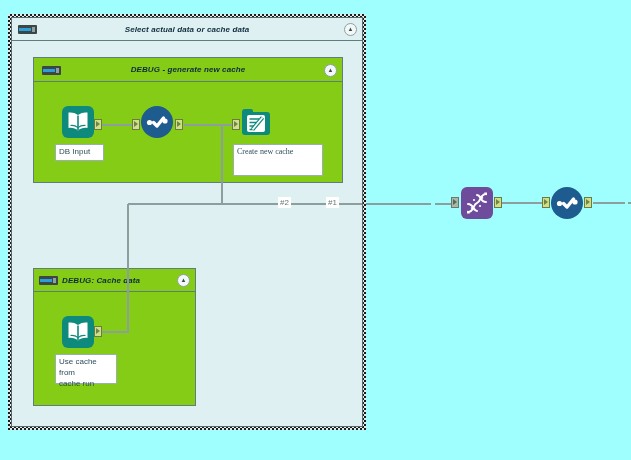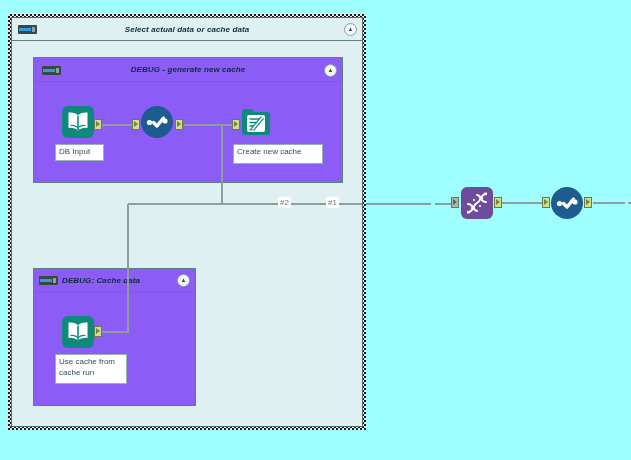--- a/index.html
+++ b/index.html
@@ -13,21 +13,21 @@
     position:absolute; padding:3px;
     background: repeating-conic-gradient(#1c1c1c 0% 25%, #e8e8e8 25% 50%) 0 0 / 4px 4px;
     z-index:1;
   }
   .box {
     position:relative; width:100%; height:100%;
     background:#DEF0F1; border:1px solid #4F6F6F;
   }
   .box.green { background:#8FEE8F; border-color:#3E5E4A; }
   .plainbox {
-    position:absolute; background:#8b5cf6; border:1px solid #5F7D7D; z-index:1;
+    position:absolute; background:#84cc16; border:1px solid #5F7D7D; z-index:1;
   }
   .chead {
     position:relative; width:100%; border-bottom:1px solid #5F7D7D;
     display:flex; align-items:center;font-style:italic;
   }
   .ctitle {
     flex:1; text-align:center; font-size:8px; font-weight:bold; color:#0E2C3C;
     letter-spacing:0.1px;
   }
   .ctitle.left { text-align:left; }
@@ -158,31 +158,31 @@
 
   <div class="node" style="left:240px; top:106px;">
     <svg width="32" height="32" viewBox="0 0 32 32">
       <path d="M2 6 Q2 3 5 3 L11 3 Q13 3 13 5 L13 6 L27 6 Q30 6 30 9 L30 26 Q30 29 27 29 L5 29 Q2 29 2 26 Z" fill="#0E8A7C"></path>
       <rect x="7" y="9" width="18" height="17" rx="2" fill="#FFFFFF"></rect>
       <path d="M9.5 13 L19 13 M9.5 16.5 L17 16.5 M9.5 20 L15 20 M9.5 23.5 L14 23.5" stroke="#0E8A7C" stroke-width="1.7"></path>
       <path d="M12.5 23.5 L22.5 11.5" stroke="#0E8A7C" stroke-width="4.2"></path>
       <path d="M12.5 23.5 L22.5 11.5" stroke="#FFFFFF" stroke-width="1.8"></path>
     </svg>
   </div>
-  <div class="nlabel" style="left:233px; top:144px; width:90px; height:20px;">Create new cache</div>
+  <div class="nlabel" style="left:233px; top:144px; width:90px; height:32px;font-family:Liberation Serif, serif;">Create new cache</div>
 
   <div class="node" style="left:62px; top:316px;">
     <svg width="32" height="32" viewBox="0 0 32 32">
       <rect x="0" y="0" width="32" height="32" rx="6" fill="#0E8A7C"></rect>
       <path d="M16 9 C13 6.6 9 6 6.5 6.6 L6.5 22 C9.5 21.4 13.5 22 16 24.6 C18.5 22 22.5 21.4 25.5 22 L25.5 6.6 C23 6 19 6.6 16 9 Z" fill="#FFFFFF"></path>
       <path d="M16 9.5 L16 24" stroke="#0E8A7C" stroke-width="1.6"></path>
       <path d="M8.5 19.5 C11 19.2 13.8 19.8 16 21.6 C18.2 19.8 21 19.2 23.5 19.5" stroke="#0E8A7C" stroke-width="1.2" fill="none"></path>
     </svg>
   </div>
-  <div class="nlabel" style="left:55px; top:354px; width:72px; height:30px;">
+  <div class="nlabel" style="left:55px; top:354px; width:62px; height:30px;">
     <div>Use cache from</div>
     <div>cache run</div>
   </div>
 
   <div class="node" style="left:461px; top:187px;">
     <svg width="32" height="32" viewBox="0 0 32 32">
       <rect x="0" y="0" width="32" height="32" rx="6" fill="#6F4B9B"></rect>
       <path d="M7 25 C13 25 12 17 16 16 C20 15 19 7 25 7" stroke="#FFFFFF" stroke-width="2" fill="none" stroke-linecap="round"></path>
       <path d="M7 17 C13 17 12 24 16 24 M16 8 C20 8 19 15 25 15" stroke="#FFFFFF" stroke-width="2" fill="none" stroke-linecap="round"></path>
       <path d="M10 20.5 L12.5 23 M19.5 9 L22 11.5" stroke="#FFFFFF" stroke-width="1.4"></path>

